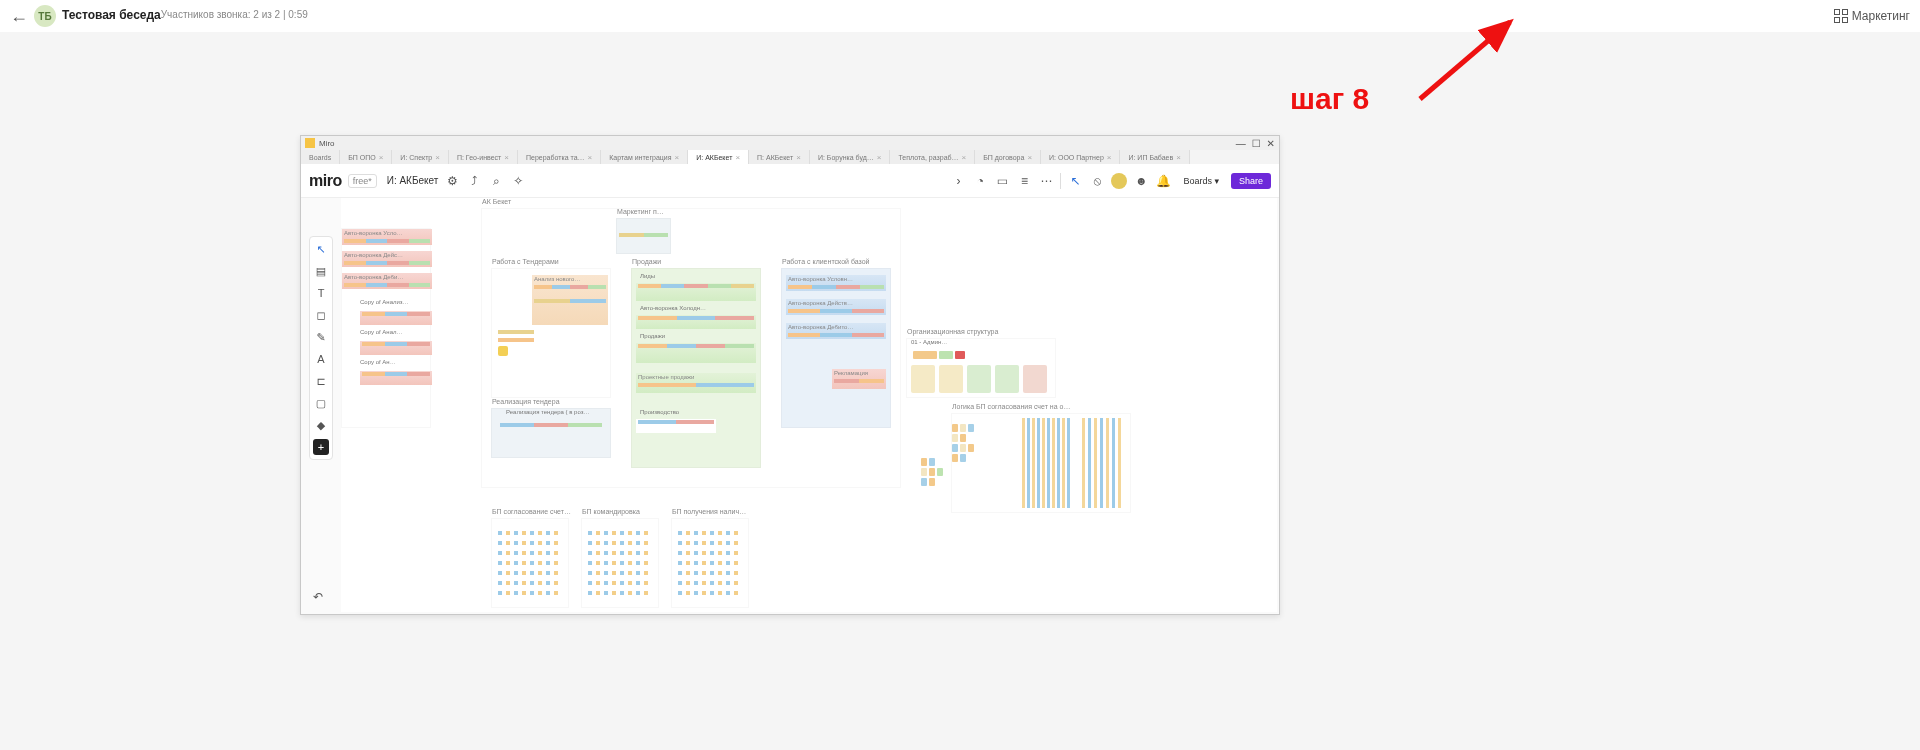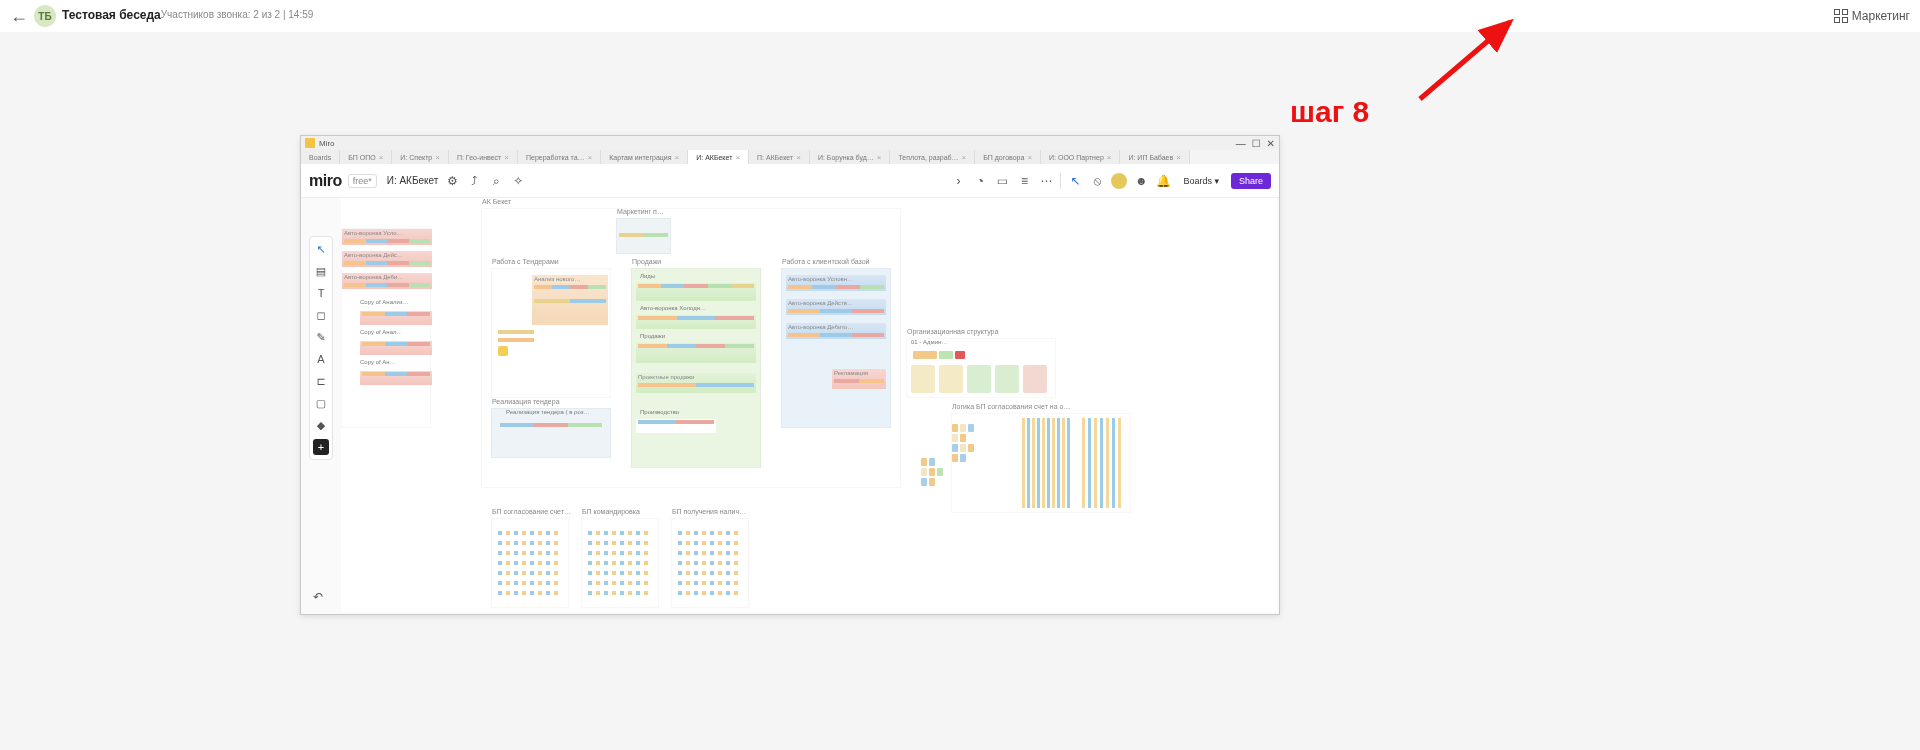--- a/index.html
+++ b/index.html
@@ -23,21 +23,21 @@
 .tile-grad1{flex:1;background:linear-gradient(135deg,#cfe3f0,#d7b7e4 60%,#f7e4c6)}
 .tile-grad2{flex:1;background:linear-gradient(135deg,#b7cde6,#d4e6f5)}
 .tile-center{position:absolute;inset:0;display:flex;align-items:center;justify-content:center}
 .avatar-face{width:46px;height:46px;border-radius:50%;background:radial-gradient(circle at 45% 40%,#f7d79e 55%,#e3b369 70%,#b58740 100%);box-shadow:0 0 0 2px rgba(0,0,0,.1)}
 .avatar-initials{width:40px;height:40px;border-radius:50%;background:#eaf2fb;color:#3e6fa5;font-weight:bold;font-size:14px;display:flex;align-items:center;justify-content:center}
 .tile-label{position:absolute;bottom:0;left:0;right:0;height:20px;background:#fff;display:flex;align-items:center;padding:0 4px;font-size:11px;color:#333;border-top:1px solid #ccc}
 .tile-label .pin{margin-left:auto;width:14px;height:14px;border:1px solid #888;border-radius:2px;display:flex;align-items:center;justify-content:center}
 .tile-label .pin::before{content:"";width:6px;height:6px;border-left:1px solid #888;border-bottom:1px solid #888}
 
 
-.annot{position:absolute;top:95px;left:1290px;color:#e11;font-size:30px;font-weight:bold;pointer-events:none}
+.annot{position:absolute;top:82px;left:1290px;color:#e11;font-size:30px;font-weight:bold;pointer-events:none}
 .arrow-svg{position:absolute;top:14px;left:1360px;pointer-events:none}
 
 
 .shared{position:absolute;top:135px;left:300px;width:980px;height:480px;background:#fafafa;border:1px solid #c8c8c8;box-shadow:0 2px 6px rgba(0,0,0,.1)}
 .win-title{height:14px;background:#f0f0f0;display:flex;align-items:center;padding:0 4px;font-size:8px;color:#555}
 .win-title .ic{width:10px;height:10px;background:#f6c445;margin-right:4px}
 .win-title .wctrl{margin-left:auto;display:flex;gap:6px;font-size:10px;color:#555}
 .tab-strip{height:14px;background:#f4f4f4;display:flex;overflow:hidden}
 .tab{flex:0 0 auto;height:14px;padding:1px 8px;font-size:7px;color:#777;background:#eee;border-right:1px solid #ddd;display:flex;align-items:center;gap:3px}
 .tab.active{background:#fff;color:#333}
@@ -88,21 +88,21 @@
 .mini .cell.g{background:#bde3b0}
 </style>
 </head>
 <body>
 
 <div class="call-header">
   <div class="back-arrow">←</div>
   <div class="chat-avatar">ТБ</div>
   <div class="chat-meta">
     <div class="chat-title">Тестовая беседа</div>
-    <div class="chat-sub">Участников звонка: 2 из 2 | 14:59</div>
+    <div class="chat-sub">Участников звонка: 2 из 2 | 0:59</div>
   </div>
   <div class="view-btn">
     <span class="grid-ic">
         <span></span>
         <span></span>
         <span></span>
         <span></span>
       </span>
     <span>Маркетинг</span>
   </div>

